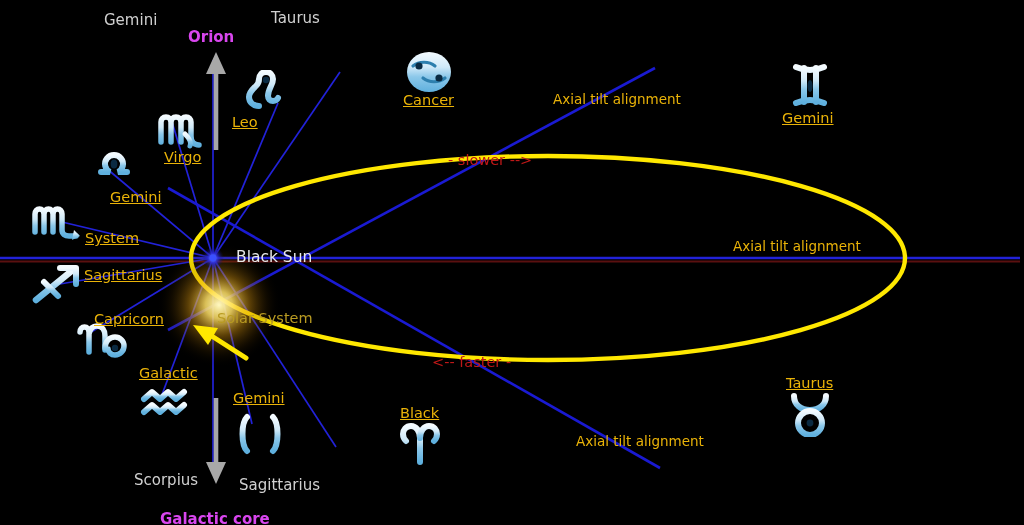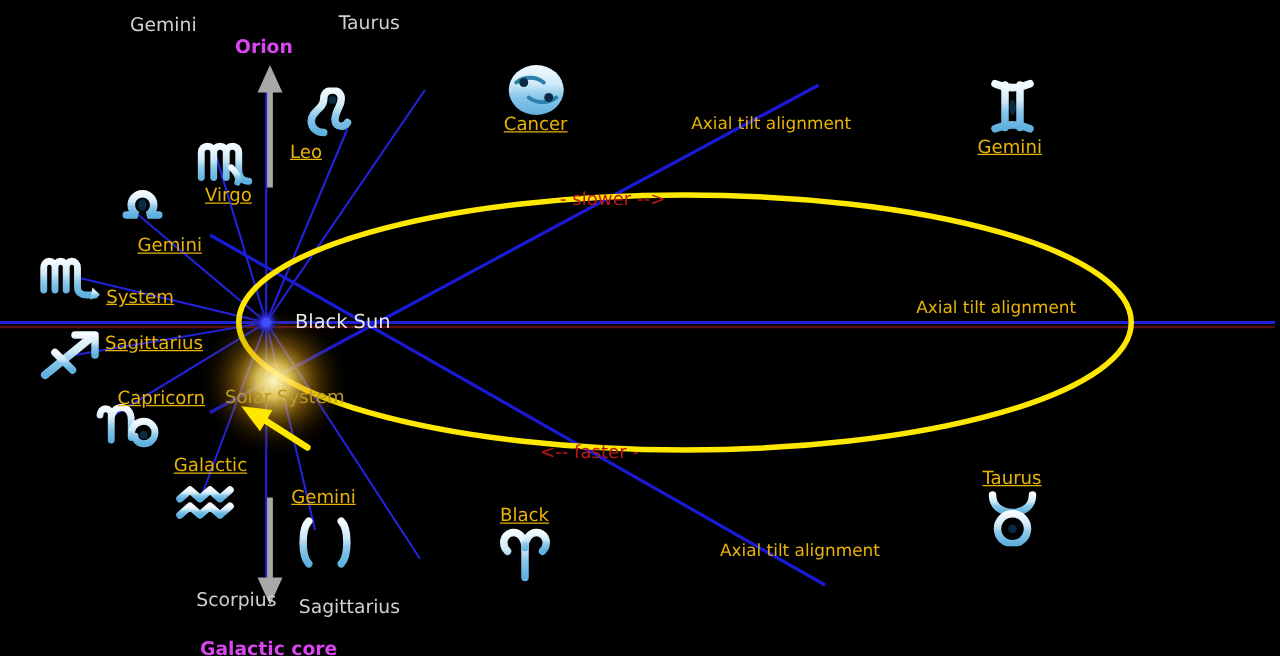--- a/index.html
+++ b/index.html
@@ -52,20 +52,21 @@
     color: #c01818;
     font-size: 14.5px;
   }
   .bs-lbl {
     color: #e8e8e8;
     font-size: 15.5px;
   }
   .ss-lbl {
     color: #b99b22;
     font-size: 14.5px;
+    margin-left: 37px;
   }
   
   .glyph {
     position: absolute;
     pointer-events: none;
   }
   .glyph svg { display: block; }
 </style>
 </head>
 <body>
@@ -227,21 +228,21 @@
     <svg width="48" height="44" viewBox="0 0 48 44">
       <ellipse cx="24" cy="22" rx="22" ry="20" fill="url(#glyphFill)"></ellipse>
       <path d="M8 16c6-5 16-5 22 0M40 28c-6 5-16 5-22 0" stroke="#2d7fae" stroke-width="3.2" fill="none" stroke-linecap="round"></path>
       <circle cx="14" cy="16" r="3.6" fill="#0a2a42"></circle>
       <circle cx="34" cy="28" r="3.6" fill="#0a2a42"></circle>
     </svg>
   </div>
 
   <div class="lbl cname" style="left:104px; top:13px;">Gemini</div>
   <div class="lbl cname" style="left:271px; top:11px;">Taurus</div>
-  <div class="lbl cname" style="left:134px; top:473px;margin-left:23px;">Scorpius</div>
+  <div class="lbl cname" style="left:134px; top:473px;">Scorpius</div>
   <div class="lbl cname" style="left:239px; top:478px;">Sagittarius</div>
 
   <div class="lbl bold-white" style="left:188px; top:30px;">Orion</div>
   <div class="lbl bold-white" style="left:160px; top:512px;">Galactic core</div>
 
   <div class="lbl bs-lbl" style="left:236px; top:250px;">Black Sun</div>
   <div class="lbl ss-lbl" style="left:180px; top:311px;">Solar System</div>
 
   <div class="lbl red-lbl" style="left:448px; top:153px;">- slower --&gt;</div>
   <div class="lbl red-lbl" style="left:432px; top:355px;">&lt;-- faster -</div>

